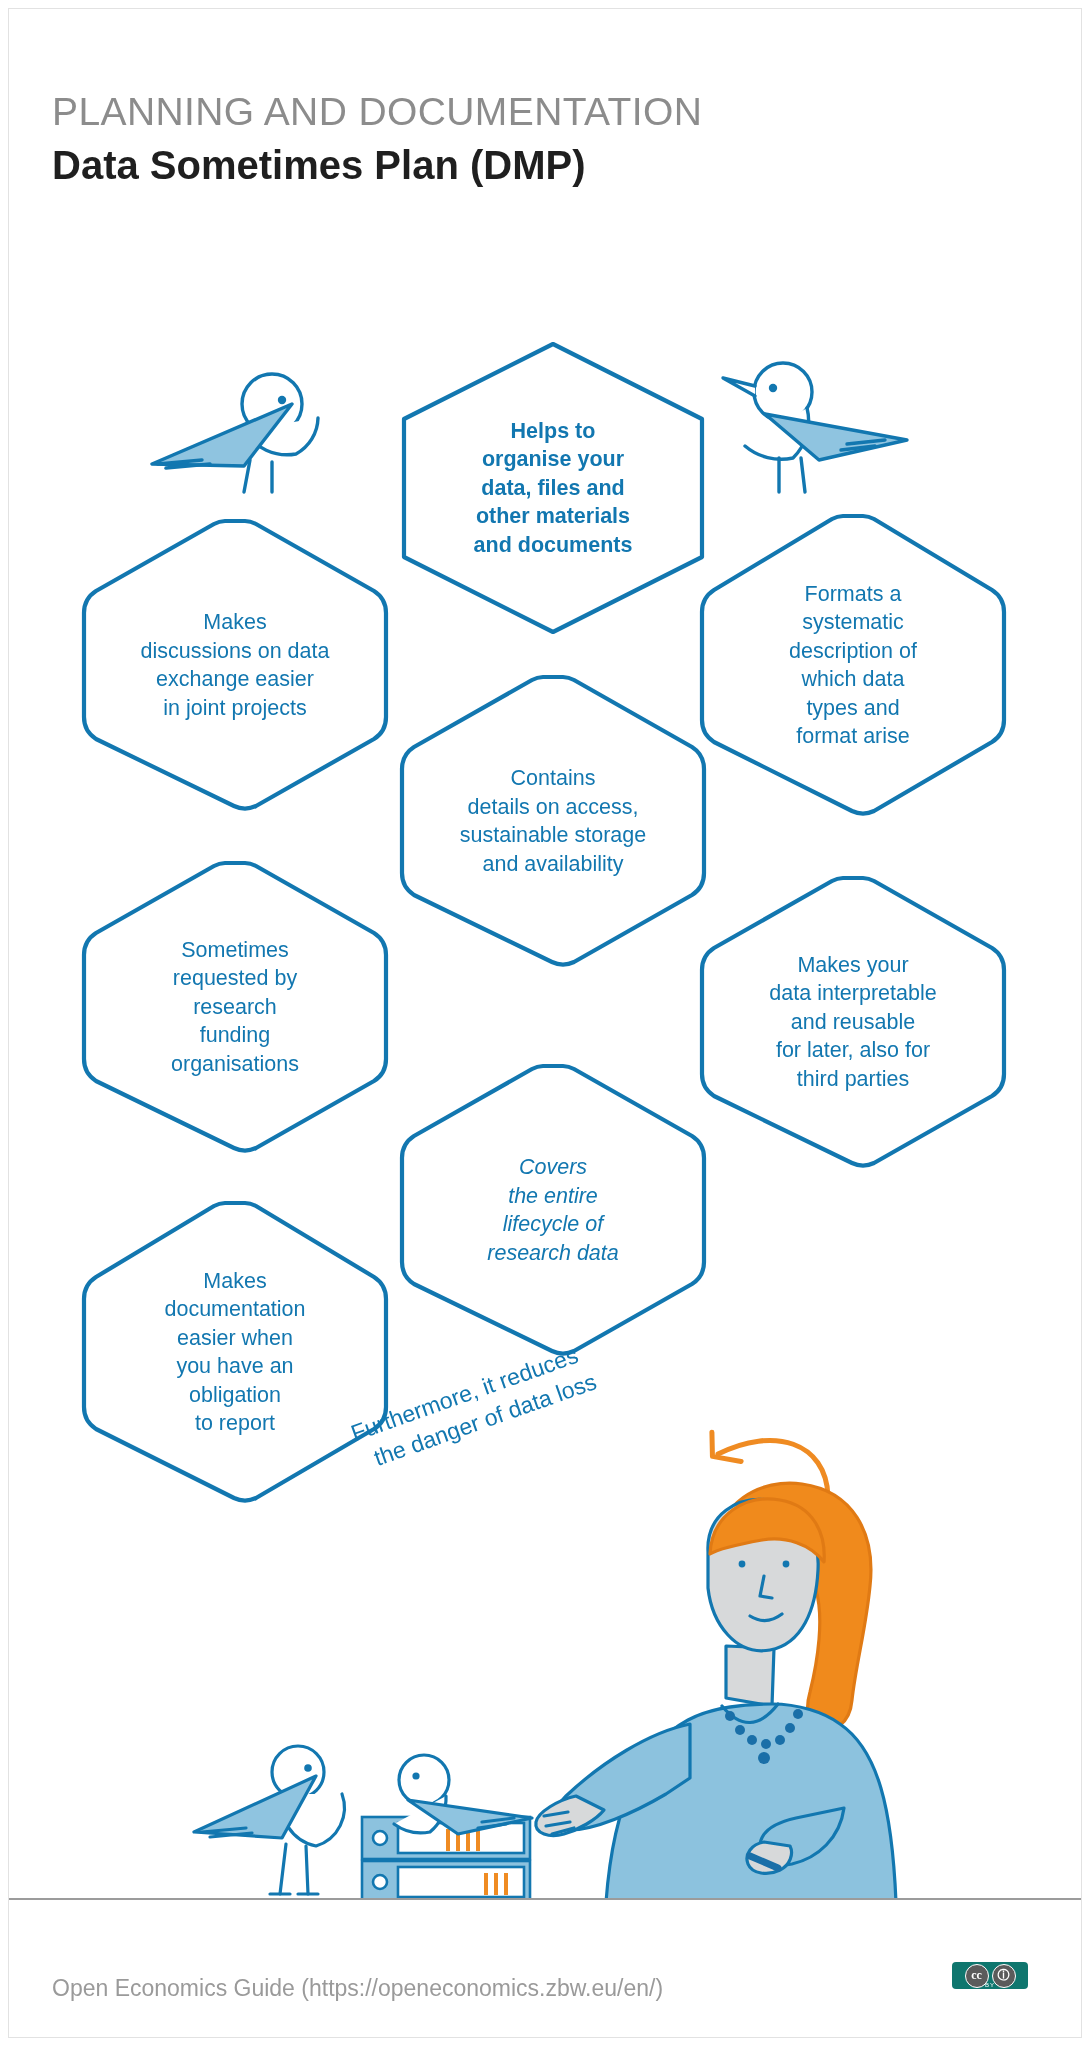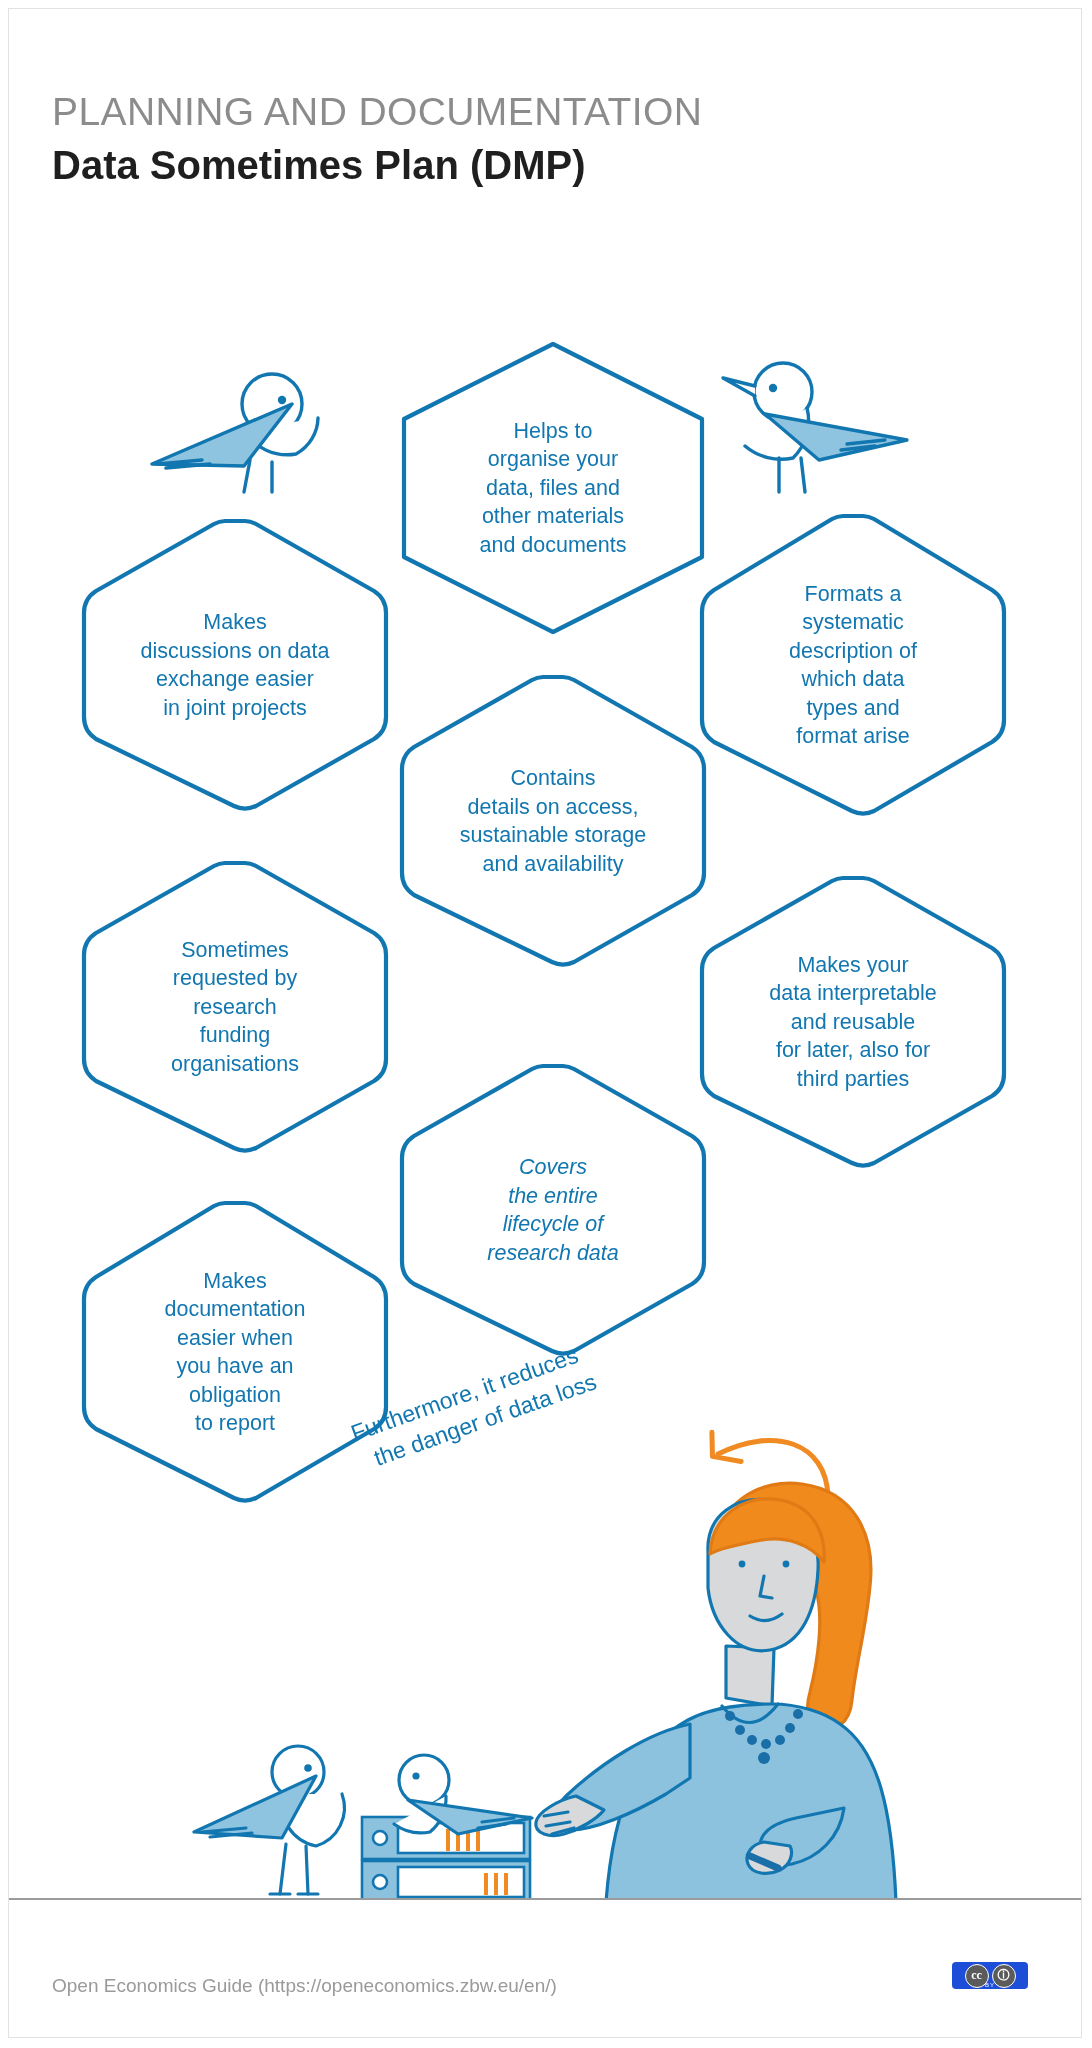--- a/index.html
+++ b/index.html
@@ -25,22 +25,22 @@
            transform:rotate(-19.5deg);transform-origin:left top;
            color:#1277b0;font-size:23px;line-height:31px;text-align:center;}
 
   
   .art{position:absolute;}
   .art svg{display:block;overflow:visible;}
 
   
   #baseline{position:absolute;left:9px;top:1898px;width:1072px;height:2px;background:#9b9b9b;}
   #footbar{position:absolute;left:9px;top:1900px;width:1072px;height:137px;background:#ffffff;}
-  #footnote{position:absolute;left:52px;top:1975px;font-size:19px;color:#9a9a9a;white-space:nowrap;}
-  #cc{position:absolute;left:952px;top:1962px;width:76px;height:27px;background:#1d4ed8;border-radius:4px;
+  #footnote{position:absolute;left:52px;top:1975px;font-size:23px;color:#9a9a9a;white-space:nowrap;}
+  #cc{position:absolute;left:952px;top:1962px;width:76px;height:27px;background:#0f766e;border-radius:4px;
       display:flex;align-items:center;justify-content:center;gap:3px;}
   .ccglyph{width:22px;height:22px;border-radius:50%;background:#5b5b5b;border:1.8px solid #ffffff;
            color:#ffffff;font-size:12px;font-weight:bold;display:flex;align-items:center;justify-content:center;
            font-family:"Liberation Serif",serif;}
   .cclabel{position:absolute;left:0;bottom:1px;width:100%;text-align:center;font-size:6px;color:#fff;letter-spacing:1px;}
 </style>
 </head>
 <body>
 
 <div id="page">
@@ -76,21 +76,21 @@
        <path d="M72 48 a52 52 0 0 1 -14 50 a56 56 0 0 1 -48 -12" fill="#ffffff"></path>
        <path d="M30 54 L172 80 L84 100 Z" fill="#8fc4e0"></path>
        <path d="M150 80 L112 84"></path>
        <path d="M140 86 L106 90"></path>
        <path d="M44 98 L44 132"></path>
        <path d="M66 98 L70 132"></path>
      </g>
    </svg>
  </div>
 
- <div class="hexwrap" style="left:388px;top:338px;width:330px;height:300px;">
+ <div class="hexwrap" style="left:388px;top:338px;width:330px;height:300px;font-weight:bold;">
    <svg width="330" height="300" viewBox="0 0 330 300">
      <path d="M165 6 L314 81 L314 219 L165 294 L16 219 L16 81 Z" fill="none" stroke="#1277b0" stroke-width="4.2" stroke-linejoin="round" stroke-linecap="round" style="paint-order:stroke" rx="20"></path>
    </svg>
    <div class="hextext">
      <span style="white-space:pre-line">Helps to
 organise your
 data, files and
 other materials
 and documents</span>
    </div>

